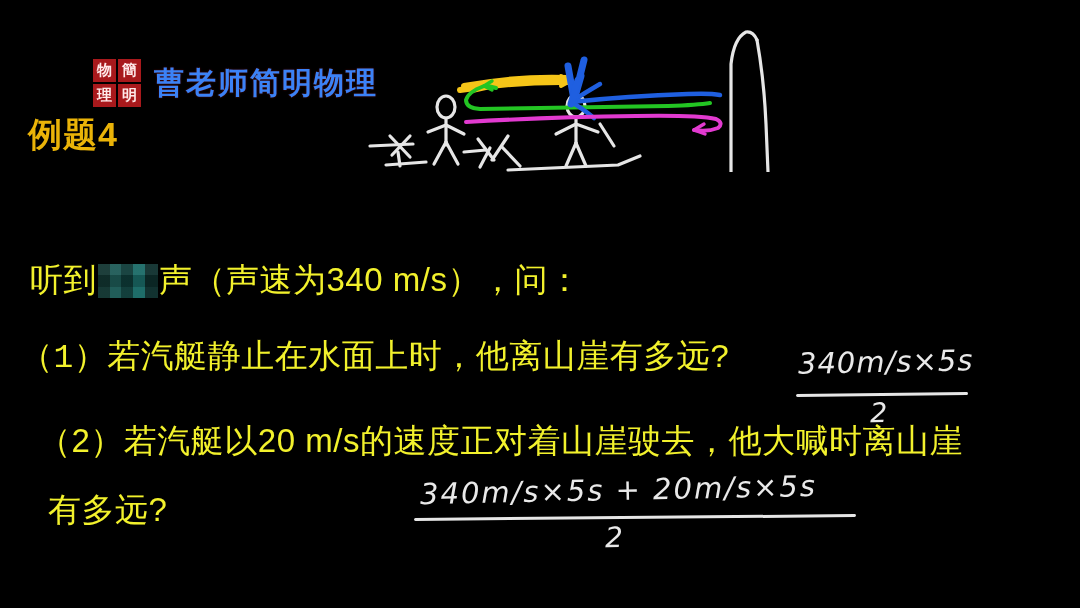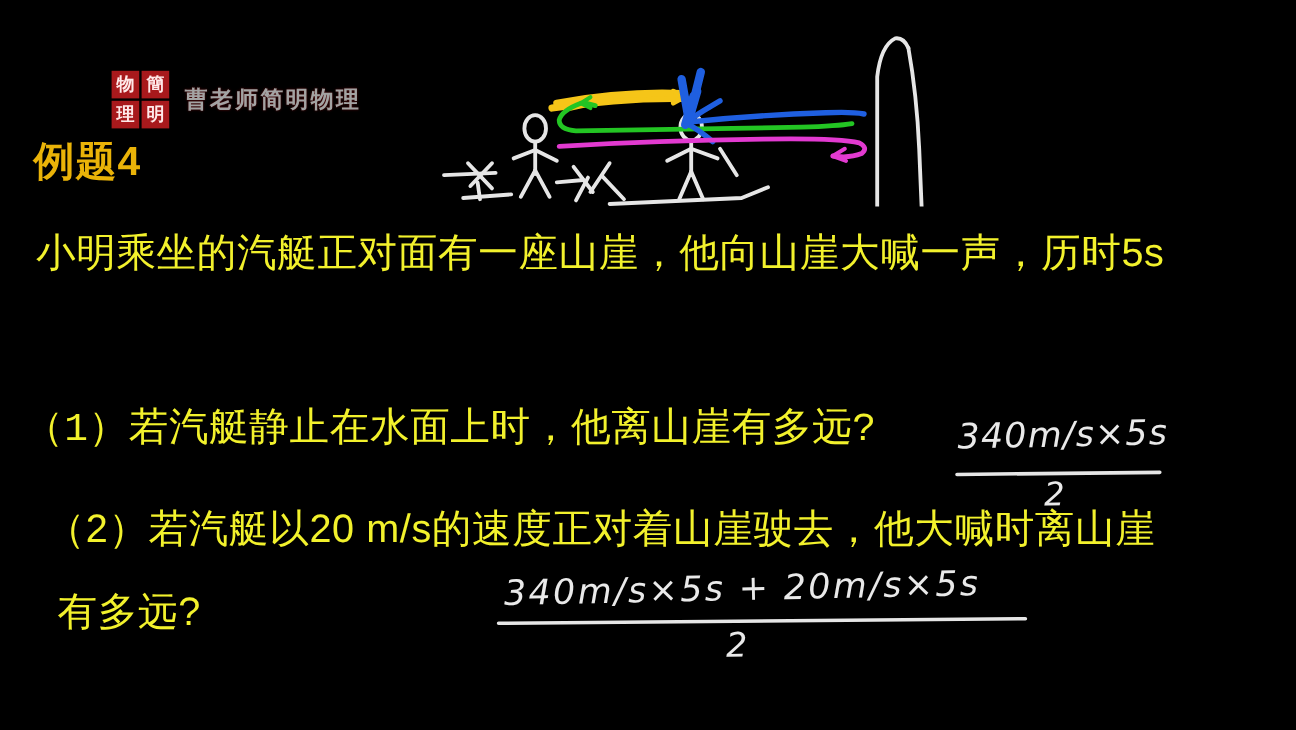--- a/index.html
+++ b/index.html
@@ -46,23 +46,23 @@
     color: #ffe9e9;
     font-family: "DejaVu Serif", "Liberation Serif", serif;
     font-size: 15px;
     font-weight: bold;
     line-height: 1;
     display: flex;
     align-items: center;
     justify-content: center;
   }
   #brand-name {
-    color: #a3a3a3;
+    color: #3b82f6;
     font-family: "DejaVu Serif", "Liberation Serif", serif;
-    font-size: 19px;
+    font-size: 30px;
     font-weight: bold;
     letter-spacing: 2px;
     white-space: nowrap;
     text-shadow: 0 0 2px #5c0a0c;
   }
 
   
   #example-heading {
     position: absolute;
     left: 28px;
@@ -166,22 +166,22 @@
       <div class="cell">物</div>
       <div class="cell">簡</div>
       <div class="cell">理</div>
       <div class="cell">明</div>
     </div>
     <div id="brand-name">曹老师简明物理</div>
   </div>
 
   <div id="example-heading">例题4</div>
 
-  <div class="qline" id="line-stem-1">小明乘坐的汽艇正对面有一座山崖，他向山崖大喊一声，历时5s</div>
-
+
+  <div class="qline" id="line-stem-2"><span>听到</span><span class="redacted"></span><span>声（声速为340 m/s），问：</span></div>
 
   <div class="qline" id="line-q1">（1）若汽艇静止在水面上时，他离山崖有多远?</div>
   <div class="qline" id="line-q2">（2）若汽艇以20 m/s的速度正对着山崖驶去，他大喊时离山崖</div>
   <div class="qline" id="line-q2b">有多远?</div>
 
   <div class="hand" id="hand1-num">340m/s×5s</div>
   <div id="hand1-bar"></div>
   <div class="hand" id="hand1-den">2</div>
 
   <div class="hand" id="hand2-num">340m/s×5s + 20m/s×5s</div>

